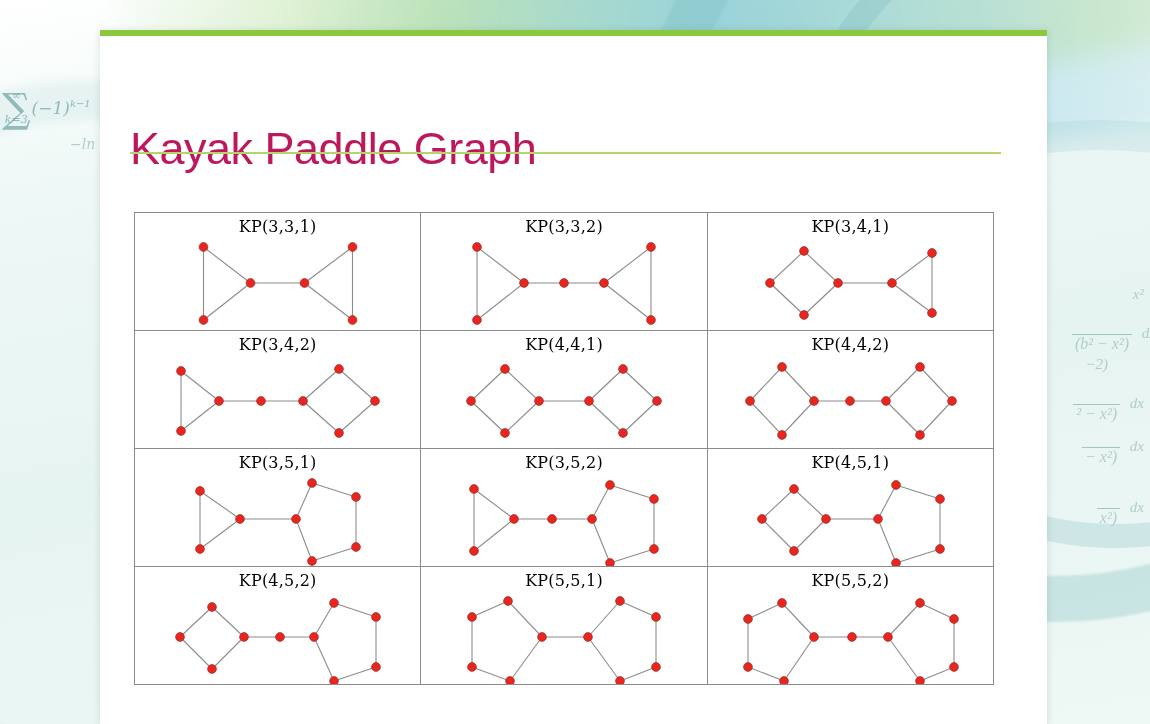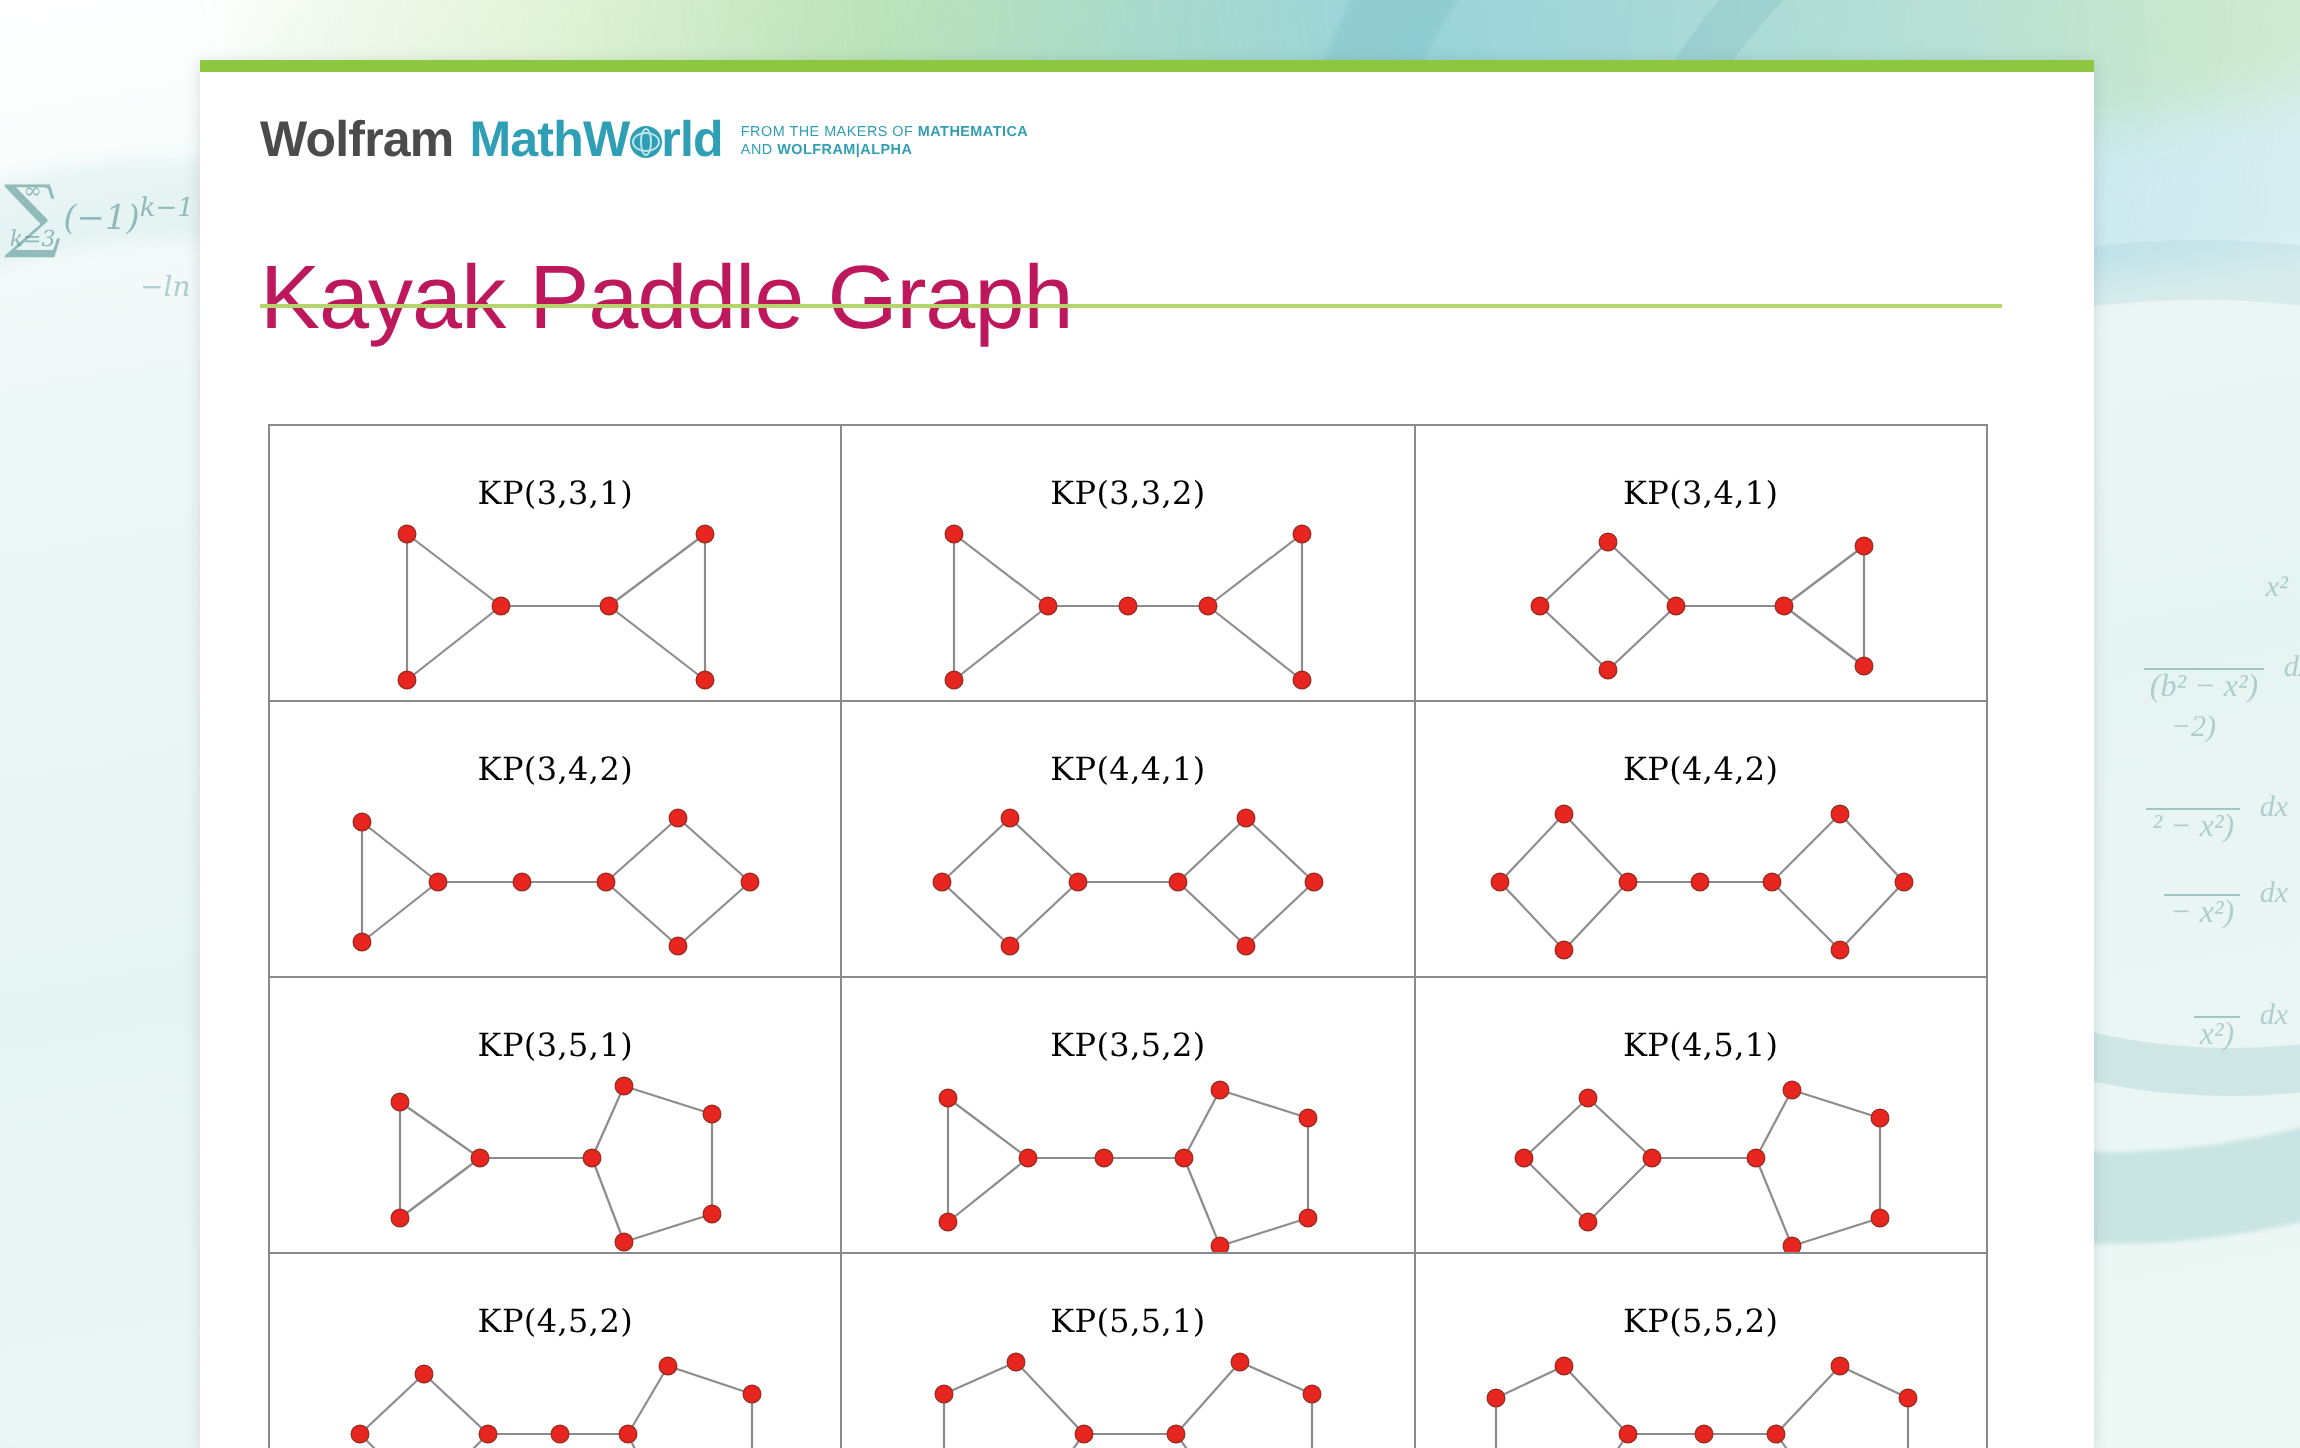--- a/index.html
+++ b/index.html
@@ -77,21 +77,21 @@
     font-style: normal;
     margin-right: 1px;
   }
   .sum-lim {
     position: absolute; left: 50%; transform: translateX(-50%);
     font-size: 11px; font-style: italic;
   }
   .sum-top { top: -12px; }
   .sum-bot { bottom: -12px; }
   .sum-body { font-style: italic; font-size: 17px; }
-  .sum-body sup { font-size: 13px; }
+  .sum-body sup { font-size: 10px; }
   .lnline {
     position: absolute; left: 70px; top: 136px;
     color: rgba(92,150,152,0.45);
     font-family: "DejaVu Serif", "Liberation Serif", serif;
     font-size: 14px; font-style: italic;
   }
   .frac {
     display: inline-block;
     vertical-align: middle;
     text-align: center;
@@ -188,21 +188,21 @@
     border-collapse: collapse;
     table-layout: fixed;
   }
   #grid td {
     border: 1px solid #8a8a8a;
     padding: 0;
     vertical-align: top;
     height: 117px;
     background: #ffffff;
   }
-  .cell { position: relative; width: 100%; height: 117px; margin-top: 20px; }
+  .cell { position: relative; width: 100%; height: 117px; }
   .cell-label {
     position: absolute;
     top: 4px; left: 0; right: 0;
     text-align: center;
     font-family: "DejaVu Serif", "Liberation Serif", serif;
     font-size: 16px;
     color: #000000;
     letter-spacing: 0.2px;
   }
   .cell svg { position: absolute; left: 0; top: 0; }
@@ -251,32 +251,20 @@
     <span style="margin-left:6px;">dx</span>
   </div>
   <div class="int-row" style="right:6px; top:490px;">
     <span class="frac"><span class="num">&nbsp;</span><span class="den">x²)</span></span>
     <span style="margin-left:6px;">dx</span>
   </div>
 
   <div id="card">
     <div id="card-topbar"></div>
 
-    <div class="logo-row">
-      <span class="logo-wolfram">Wolfram</span>
-      <span class="logo-mathworld">
-        <span>MathW</span>
-        <span class="globe"></span>
-        <span>rld</span>
-      </span>
-      <span class="tagline">
-        <span><span>FROM THE MAKERS OF </span><b>MATHEMATICA</b></span><br>
-        <span><span>AND </span><b>WOLFRAM|ALPHA</b></span>
-      </span>
-    </div>
 
     <h1 class="page-title">Kayak Paddle Graph</h1>
     <div class="title-rule"></div>
 
     <table id="grid">
       <tbody>
           <tr>
             <td>
               <div class="cell">
                 <div class="cell-label">KP(3,3,1)</div>

